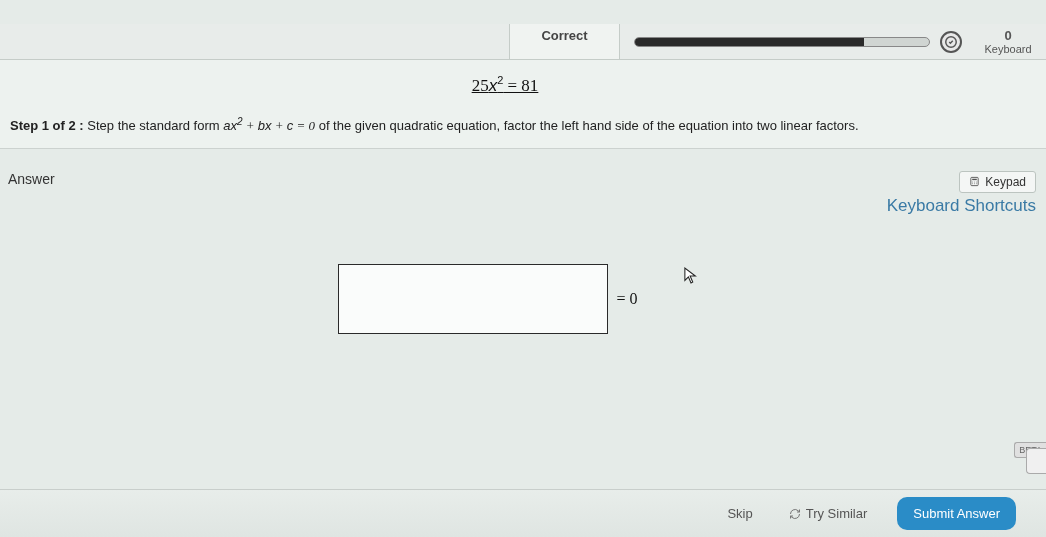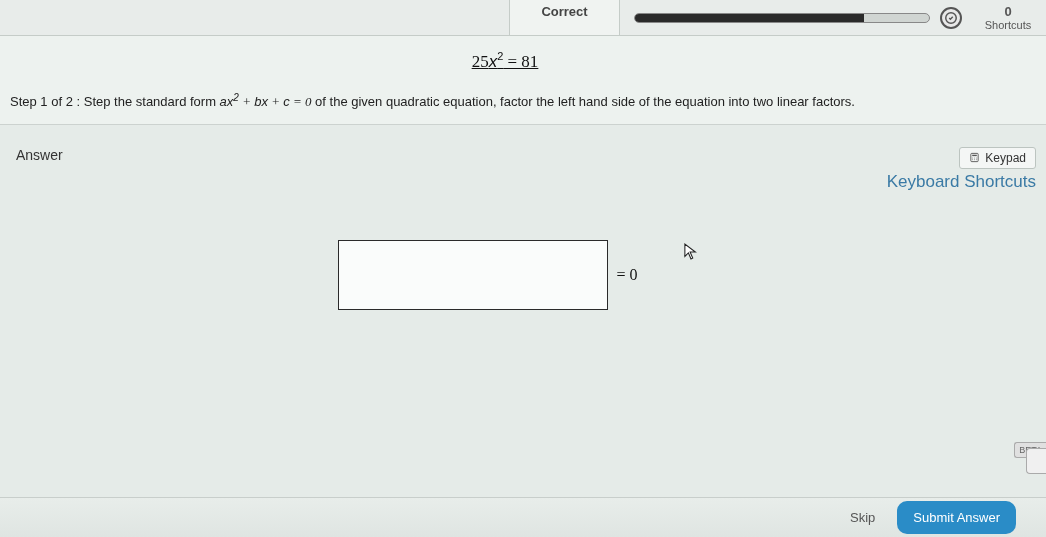--- a/index.html
+++ b/index.html
@@ -14,20 +14,21 @@
       background: #e5ebe8;
       position: relative;
       overflow: hidden;
     }
     .top-bar {
       display: flex;
       align-items: center;
       height: 36px;
       background: #e8ecea;
       border-bottom: 1px solid #c5ccc8;
+      margin-top: 24px;
     }
     .top-left-fragment {
       width: 510px;
       border-right: 1px solid #c5ccc8;
       height: 100%;
     }
     .correct-cell {
       flex: 0 0 110px;
       text-align: center;
       font-size: 13px;
@@ -101,42 +102,42 @@
       color: #111;
       margin-bottom: 20px;
       padding-right: 30px;
       text-decoration: underline;
     }
     .step-line {
       font-size: 13px;
       color: #222;
     }
     .step-label {
-      font-weight: 400;
+      font-weight: 700;
       text-align: right;
     }
     .step-std {
       font-family: 'Times New Roman', serif;
       font-style: italic;
     }
     .answer-zone {
       position: relative;
       padding-top: 22px;
       height: 340px;
     }
     .answer-header {
       display: flex;
       justify-content: space-between;
       align-items: flex-start;
       padding: 0 10px 0 0;
     }
     .answer-label {
       font-size: 14px;
       color: #333;
-      padding-left: 16px;
+      padding-left: 8px;
     }
     .right-help {
       text-align: right;
     }
     .keypad-btn {
       display: inline-flex;
       align-items: center;
       gap: 5px;
       background: #f4f6f5;
       border: 1px solid #bcc4c0;
@@ -184,28 +185,28 @@
       top: 118px;
       width: 14px;
       height: 18px;
       pointer-events: none;
     }
     .bottom-bar {
       position: absolute;
       bottom: 0;
       left: 0;
       right: 0;
-      height: 40px;
+      height: 48px;
       background: linear-gradient(#e8edea, #dfe5e2);
       border-top: 1px solid #c8cecb;
       display: flex;
       justify-content: flex-end;
       align-items: center;
       padding-right: 30px;
-      gap: 0;
+      gap: 8px;
     }
     .skip-btn, .try-similar-btn {
       background: transparent;
       border: none;
       font-size: 13px;
       color: #555;
       padding: 8px 14px;
       cursor: pointer;
     }
     .try-similar-btn {
@@ -259,21 +260,21 @@
     </div>
     <div class="status-icon">
       <svg viewBox="0 0 24 24" fill="none" stroke="#555" stroke-width="2.5">
           <circle cx="12" cy="12" r="9"></circle>
           <path d="M9 12l2 2 4-4"></path>
         </svg>
     </div>
   </div>
   <div class="incorrect-cell">
     <div class="incorrect-count">0</div>
-    <div>Shortcuts</div>
+    <div>Keyboard</div>
   </div>
 </div>
 
 <div class="problem-box">
   <div class="equation">
     25<span style="font-style:italic">x</span><sup style="font-size:11px">2</sup> = 81
   </div>
   <div class="step-line">
     <span class="step-label">Step 1 of 2 :</span>
     <span>Step the standard form </span><span class="step-std"><i>ax</i><sup style="font-size:10px">2</sup> + <i>bx</i> + <i>c</i> = 0</span><span> of the given quadratic equation, factor the left hand side of the equation into two linear factors.</span>
@@ -309,14 +310,20 @@
   <svg class="cursor-arrow" viewBox="0 0 16 20">
     <path d="M1 1 L1 15 L5 11 L8 18 L10 17 L7 10 L13 10 Z" fill="#fff" stroke="#222" stroke-width="1.2"></path>
   </svg>
 </div>
 
 <div class="beta-tag">BETA</div>
 <div class="side-glyph"></div>
 
 <div class="bottom-bar">
   <button class="skip-btn">Skip</button>
+  <button class="try-similar-btn">
+    <svg width="12" height="12" viewBox="0 0 24 24" fill="none" stroke="#777" stroke-width="2">
+        <path d="M3 12a9 9 0 0 1 15-6.7L21 8M21 3v5h-5M21 12a9 9 0 0 1-15 6.7L3 16M3 21v-5h5"></path>
+      </svg>
+    <span>Try Similar</span>
+  </button>
   <button class="submit-btn">Submit Answer</button>
 </div>
 
 </body></html>

